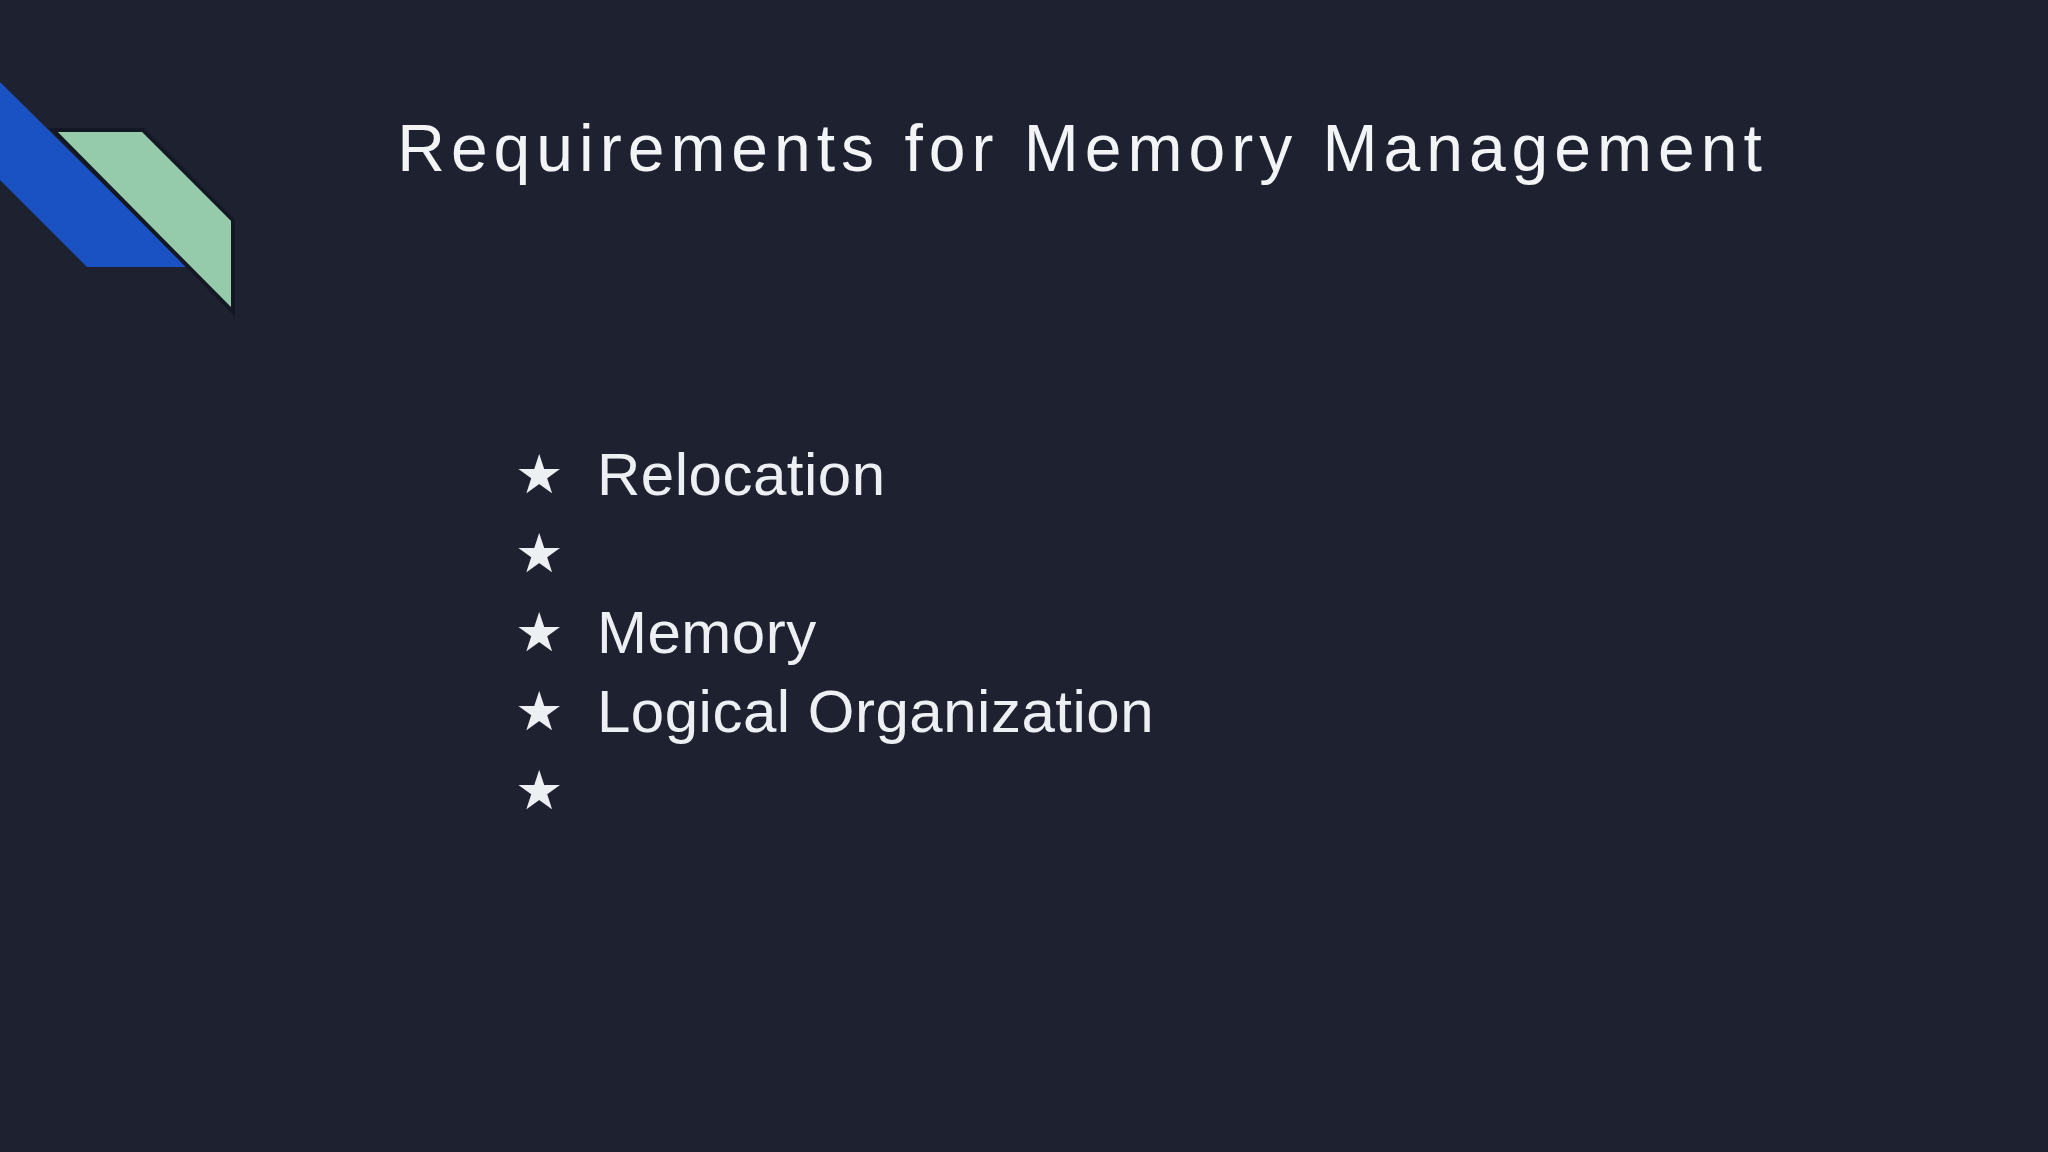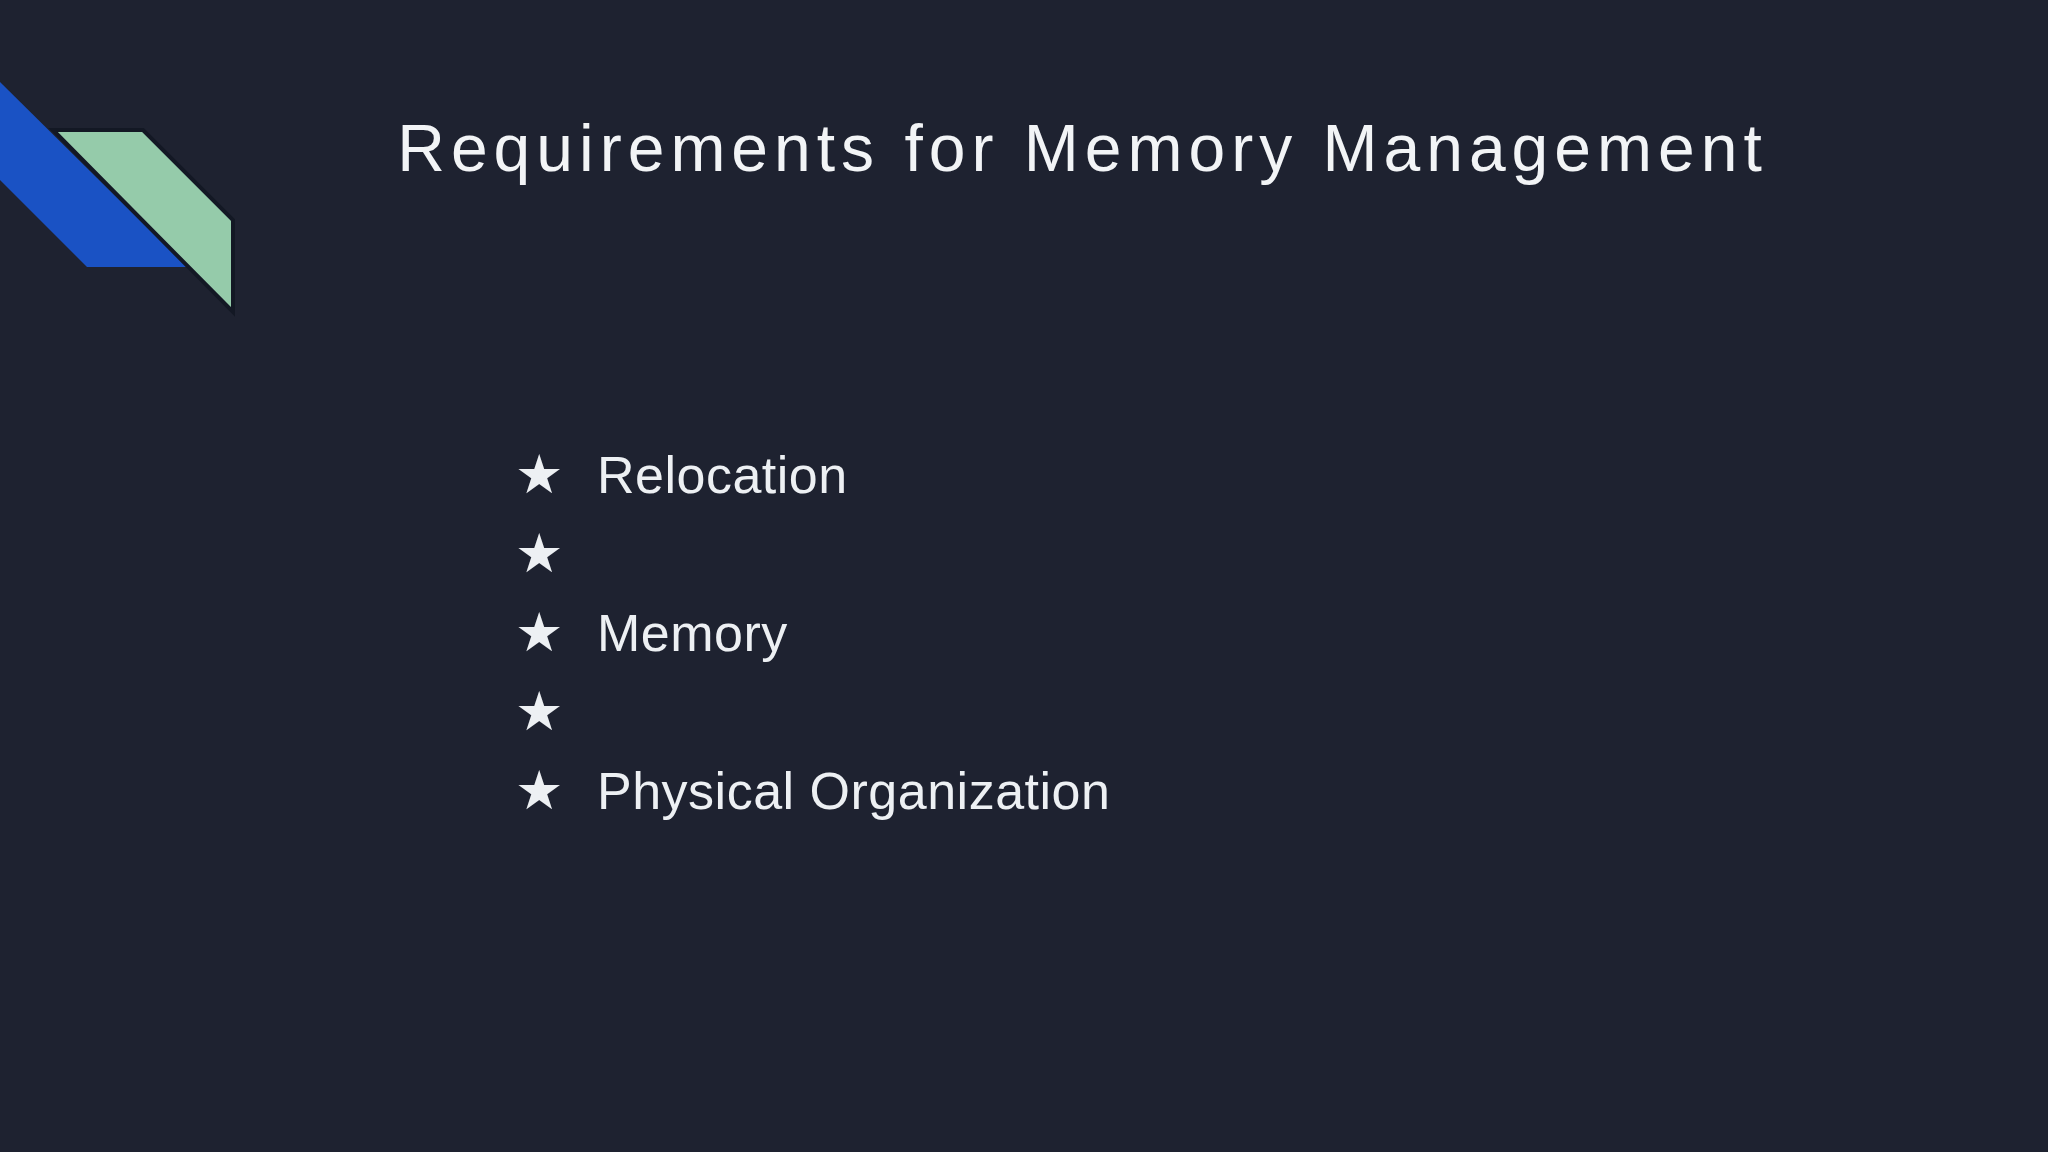--- a/index.html
+++ b/index.html
@@ -55,21 +55,21 @@
     font-family: "DejaVu Sans", sans-serif;
     font-size: 54px;
     line-height: 1;
     width: 46px;
     text-align: center;
     margin-right: 36px;
     color: var(--body-text, #edf0f3);
     flex: 0 0 auto;
   }
   .bullet-label {
-    font-size: 52px;
+    font-size: 60px;
     line-height: 1;
     letter-spacing: 0.5px;
     color: var(--body-text, #edf0f3);
     white-space: nowrap;
   }
 </style>
 </head>
 <body>
 
 <div class="slide">
@@ -88,20 +88,20 @@
     </li>
     <li class="bullet-item">
       <span class="bullet-star">★</span>
     </li>
     <li class="bullet-item">
       <span class="bullet-star">★</span>
       <span class="bullet-label">Memory</span>
     </li>
     <li class="bullet-item">
       <span class="bullet-star">★</span>
+      <span class="bullet-label">Logical Organization</span>
     </li>
     <li class="bullet-item">
       <span class="bullet-star">★</span>
-      <span class="bullet-label">Physical Organization</span>
     </li>
   </ul>
 
 </div>
 
 </body></html>

